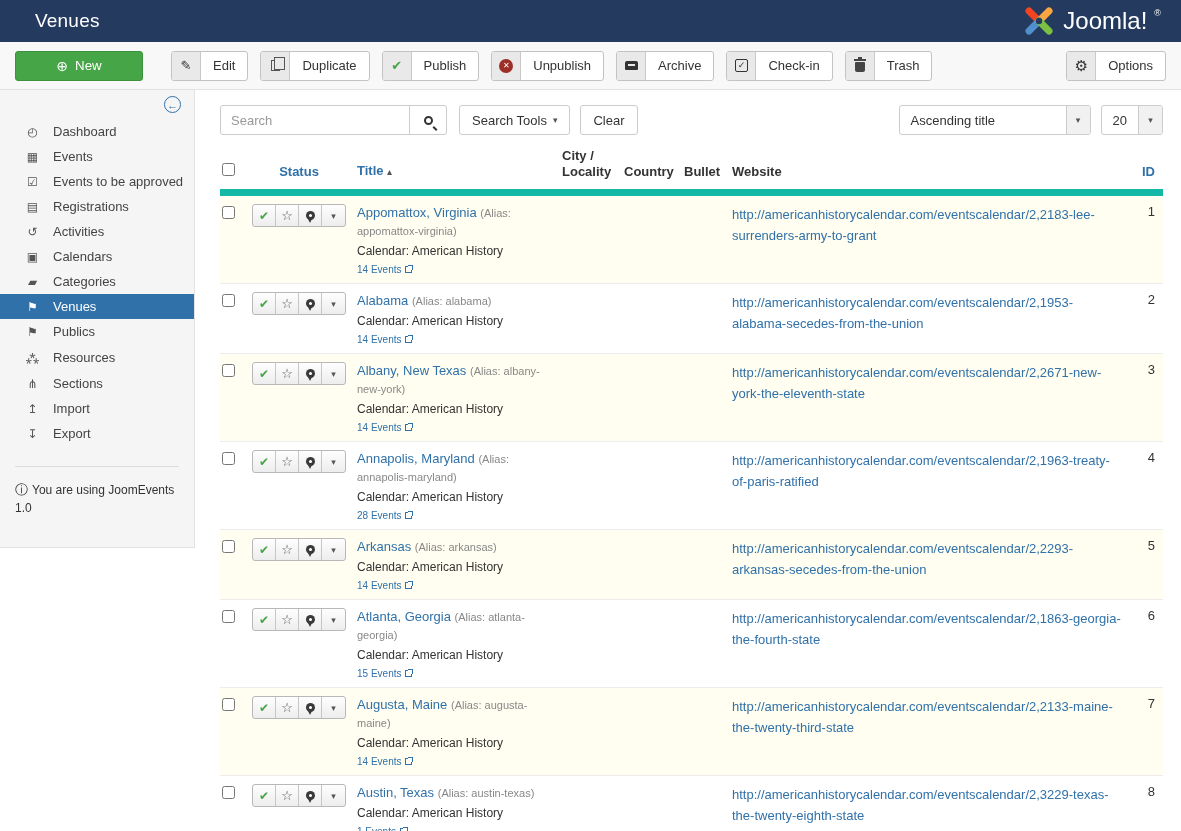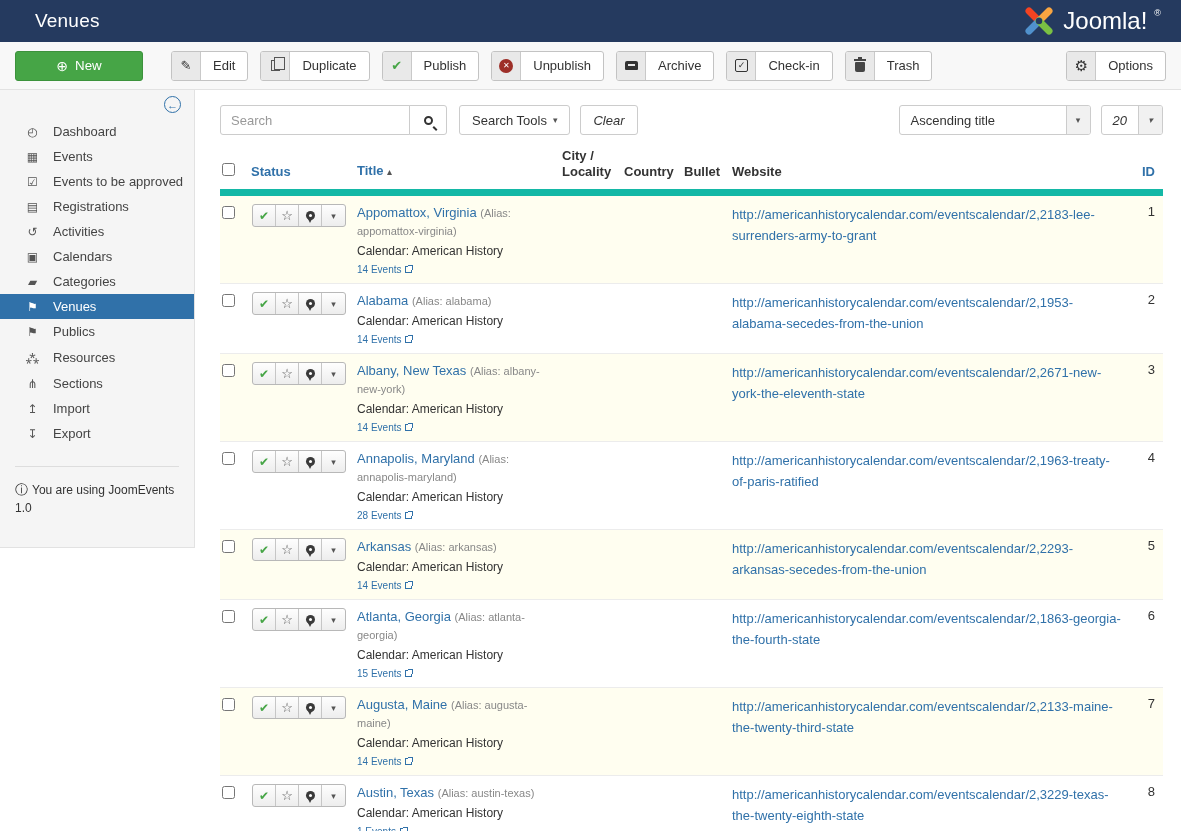--- a/index.html
+++ b/index.html
@@ -73,28 +73,28 @@
   .mag::after { content:''; position:absolute; width:2px; height:5px; background:#333;
     transform:rotate(-45deg); left:8px; top:8px; }
   .btn { height:30px; border:1px solid #ccc; border-radius:3px; background:#fff;
     padding:0 12px; font-size:13px; color:#333; display:inline-flex; align-items:center; gap:6px; cursor:pointer; }
   .caret { font-size:9px; color:#555; }
   .sel { display:inline-flex; height:30px; border:1px solid #ccc; border-radius:3px;
     background:#fff; overflow:hidden; cursor:pointer; }
   .sel-label { padding:0 11px; display:flex; align-items:center; color:#333; }
   .sel-caret { width:24px; background:#f1f1f1; border-left:1px solid #ccc;
     display:flex; align-items:center; justify-content:center; }
-  .ml10 { margin-left:10px;font-style:italic; } .ml12 { margin-left:12px; }
+  .ml10 { margin-left:10px; } .ml12 { margin-left:12px; }
 
   
   table.venues { width:100%; border-collapse:collapse; table-layout:fixed; }
   thead th { text-align:left; font-weight:bold; color:#333; vertical-align:bottom;
     padding:4px 5px 9px; border-bottom:7px solid #14b8a6; line-height:16px; }
   thead th a { color:#3071a9; text-decoration:none; cursor:pointer; }
-  th.c-status { text-align:left; }
+  th.c-status { text-align:center; }
   th.c-id, td.c-id { text-align:right; padding-right:8px; }
   tbody tr { border-bottom:1px solid #ececec; }
   tbody tr:nth-child(odd) { background:#fffef0; }
   tbody td { vertical-align:top; padding:8px 5px 6px; }
   td.c-check, th.c-check { padding-left:2px; }
   td.c-status { text-align:center; }
   .sg { display:inline-flex; border:1px solid #b8b8b8; border-radius:3px; overflow:hidden;
     background:linear-gradient(#fefefe,#ededed); }
   .sg .sgb { width:23px; height:21px; border:0; border-right:1px solid #c6c6c6; background:transparent;
     display:flex; align-items:center; justify-content:center; cursor:pointer; font-family:inherit; }

